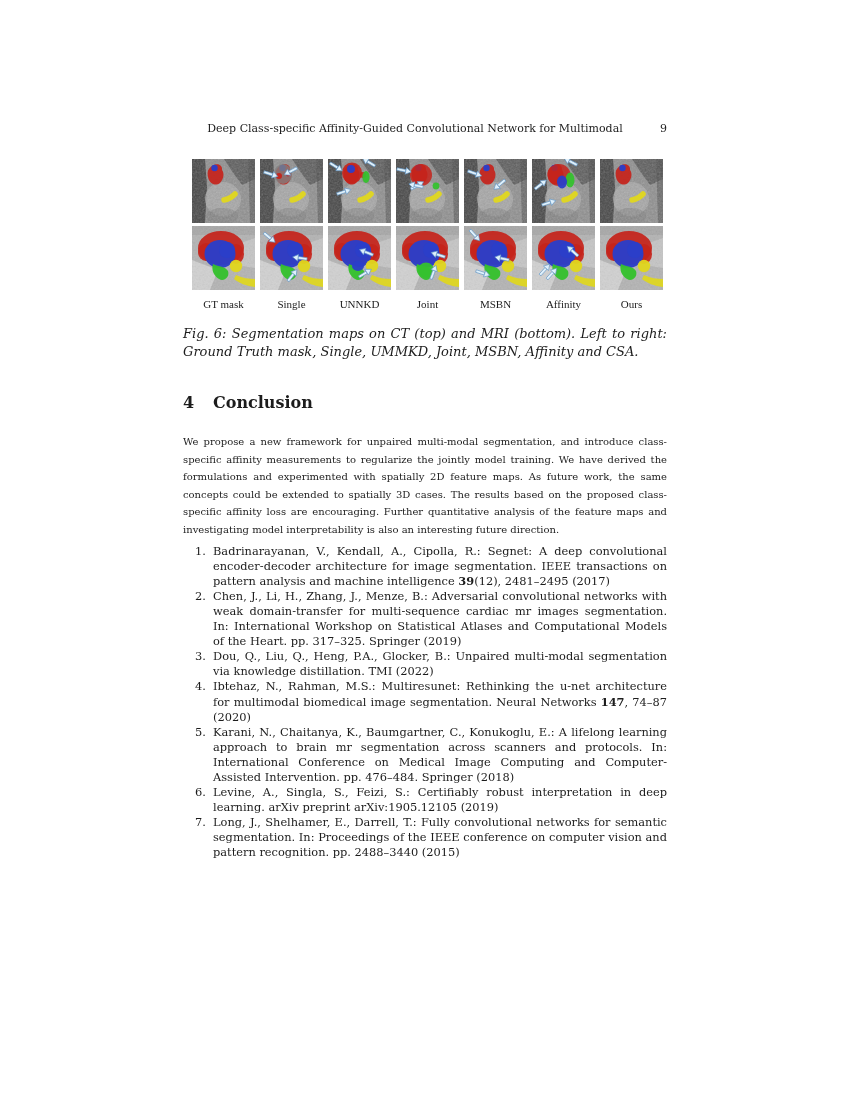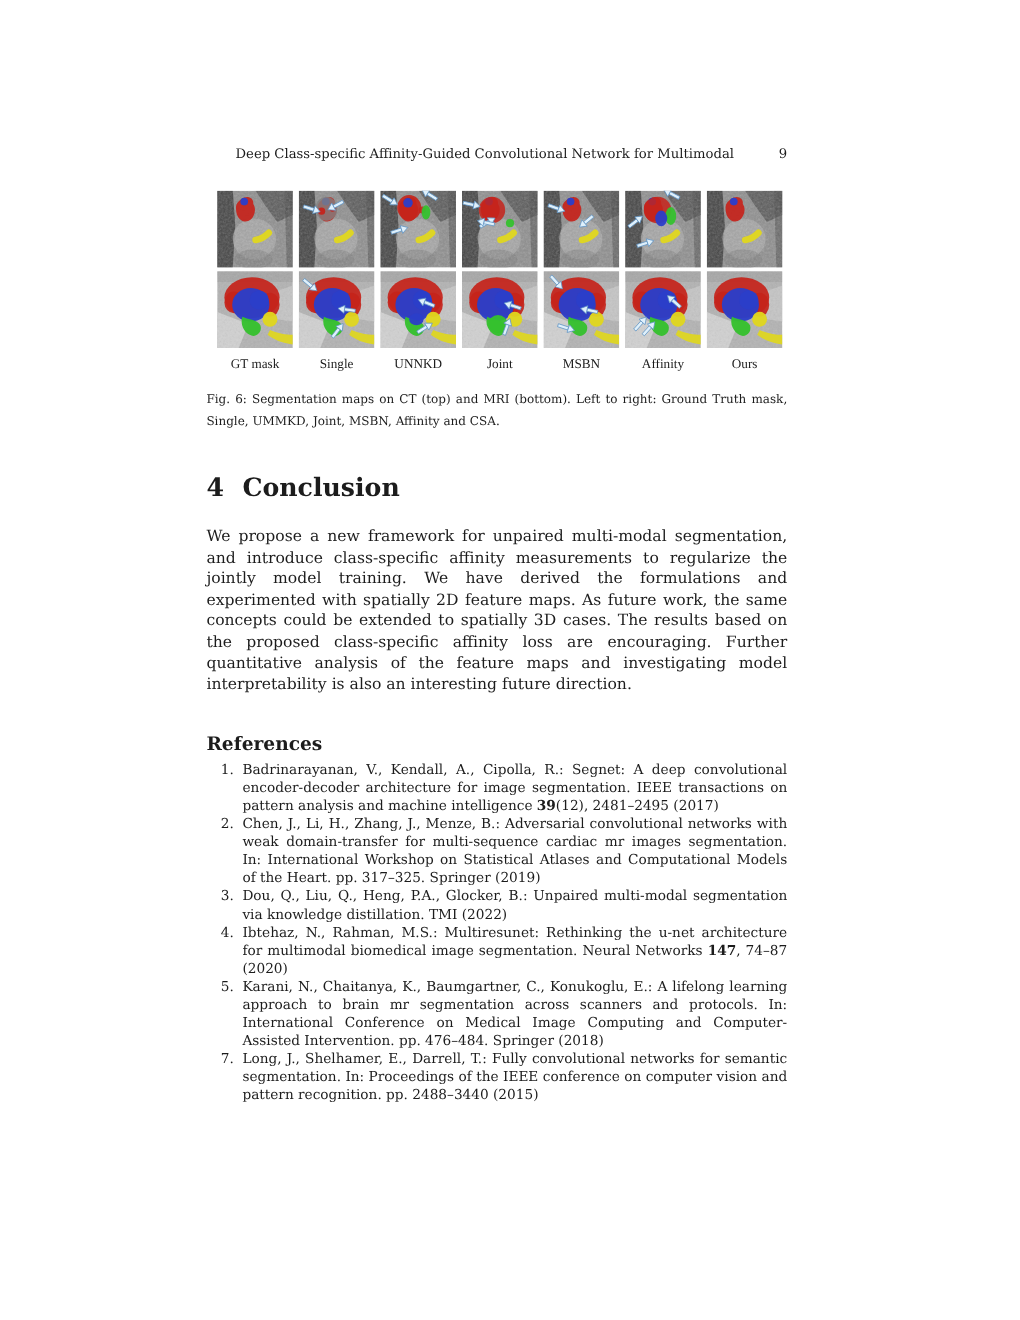--- a/index.html
+++ b/index.html
@@ -1,30 +1,30 @@
 <!DOCTYPE html>
 <html><head>
 <meta charset="utf-8">
 <style>
   html,body{margin:0;padding:0;background:#ffffff;}
   .page{position:relative;width:850px;height:1100px;background:#ffffff;overflow:hidden;
         font-family:"DejaVu Serif",serif;color:#1c1c1c;}
-  .content{position:absolute;left:172px;top:122px;width:484px;}
+  .content{position:absolute;left:183px;top:122px;width:484px;}
   .running-head{position:relative;font-size:11px;height:15px;}
   .head-title{display:block;text-align:center;padding-right:20px;}
   .page-num{position:absolute;right:0;top:0;}
   .figure{margin-top:22px;margin-left:9px;width:504px;}
   .fig-grid{display:grid;grid-template-columns:repeat(7,63px);gap:3px 5px;}
   .panel{display:block;}
   .fig-labels{display:grid;grid-template-columns:repeat(7,63px);gap:0 5px;margin-top:8px;
               font-family:"Liberation Serif",serif;font-size:11px;text-align:center;}
-  .caption{margin:15px 0 0 0;font-size:10px;line-height:18px;text-align:justify;}
-  .sec-head{margin:32px 0 0 0;font-size:21px;font-weight:bold;}
+  .caption{margin:15px 0 0 0;font-size:13px;line-height:18px;text-align:justify;font-style:italic;}
+  .sec-head{margin:32px 0 0 0;font-size:16px;font-weight:bold;}
   .sec-head .sec-no{display:inline-block;width:30px;}
-  .body-par{margin:21px 0 0 0;font-size:13px;line-height:17.6px;text-align:justify;}
+  .body-par{margin:21px 0 0 0;font-size:10px;line-height:17.6px;text-align:justify;}
   .refs-head{margin:30px 0 0 0;font-size:15.5px;font-weight:bold;}
   .ref-list{margin-top:5px;font-size:11.4px;line-height:15.1px;}
   .ref{padding-left:30px;text-indent:-18px;text-align:justify;}
   .ref-num{display:inline-block;width:13px;text-indent:0;margin-right:5px;}
   .b{font-weight:bold;}
 </style>
 </head>
 <body>
 
 <svg width="0" height="0" style="position:absolute" aria-hidden="true">
@@ -293,25 +293,25 @@
         <span>Ours</span>
       </div>
     </div>
 
     <p class="caption">Fig. 6: Segmentation maps on CT (top) and MRI (bottom). Left to right: Ground Truth mask, Single, UMMKD, Joint, MSBN, Affinity and CSA.</p>
 
     <h2 class="sec-head"><span class="sec-no">4</span><span>Conclusion</span></h2>
 
     <p class="body-par">We propose a new framework for unpaired multi-modal segmentation, and introduce class-specific affinity measurements to regularize the jointly model training. We have derived the formulations and experimented with spatially 2D feature maps. As future work, the same concepts could be extended to spatially 3D cases. The results based on the proposed class-specific affinity loss are encouraging. Further quantitative analysis of the feature maps and investigating model interpretability is also an interesting future direction.</p>
 
-    <h2 class="refs-head">References</h2>
 
     <div class="ref-list" id="ref-list">
         <div class="ref"><span class="ref-num">1.</span><span>Badrinarayanan, V., Kendall, A., Cipolla, R.: Segnet: A deep convolutional encoder-decoder architecture for image segmentation. IEEE transactions on pattern analysis and machine intelligence </span><span class="b">39</span><span>(12), 2481–2495 (2017)</span></div>
         <div class="ref"><span class="ref-num">2.</span><span>Chen, J., Li, H., Zhang, J., Menze, B.: Adversarial convolutional networks with weak domain-transfer for multi-sequence cardiac mr images segmentation. In: International Workshop on Statistical Atlases and Computational Models of the Heart. pp. 317–325. Springer (2019)</span></div>
         <div class="ref"><span class="ref-num">3.</span><span>Dou, Q., Liu, Q., Heng, P.A., Glocker, B.: Unpaired multi-modal segmentation via knowledge distillation. TMI (2022)</span></div>
         <div class="ref"><span class="ref-num">4.</span><span>Ibtehaz, N., Rahman, M.S.: Multiresunet: Rethinking the u-net architecture for multimodal biomedical image segmentation. Neural Networks </span><span class="b">147</span><span>, 74–87 (2020)</span></div>
         <div class="ref"><span class="ref-num">5.</span><span>Karani, N., Chaitanya, K., Baumgartner, C., Konukoglu, E.: A lifelong learning approach to brain mr segmentation across scanners and protocols. In: International Conference on Medical Image Computing and Computer-Assisted Intervention. pp. 476–484. Springer (2018)</span></div>
+        <div class="ref"><span class="ref-num">6.</span><span>Levine, A., Singla, S., Feizi, S.: Certifiably robust interpretation in deep learning. arXiv preprint arXiv:1905.12105 (2019)</span></div>
         <div class="ref"><span class="ref-num">7.</span><span>Long, J., Shelhamer, E., Darrell, T.: Fully convolutional networks for semantic segmentation. In: Proceedings of the IEEE conference on computer vision and pattern recognition. pp. 2488–3440 (2015)</span></div>
       </div>
 
   </div>
 </div>
 
 </body></html>

